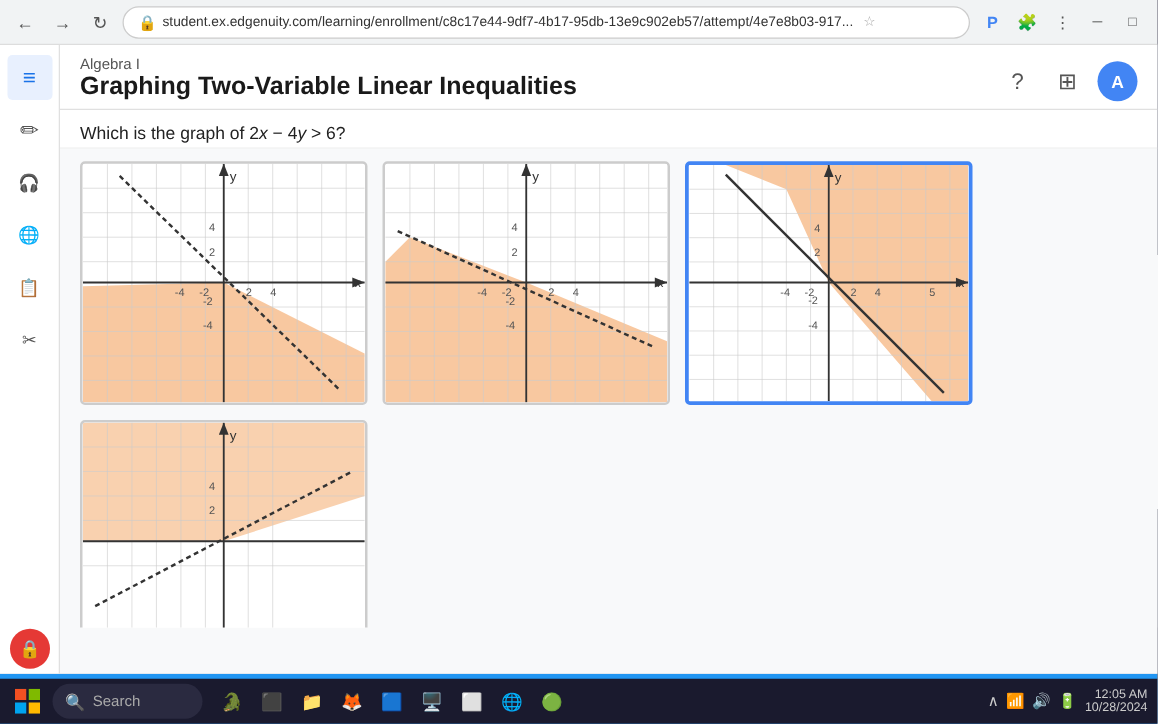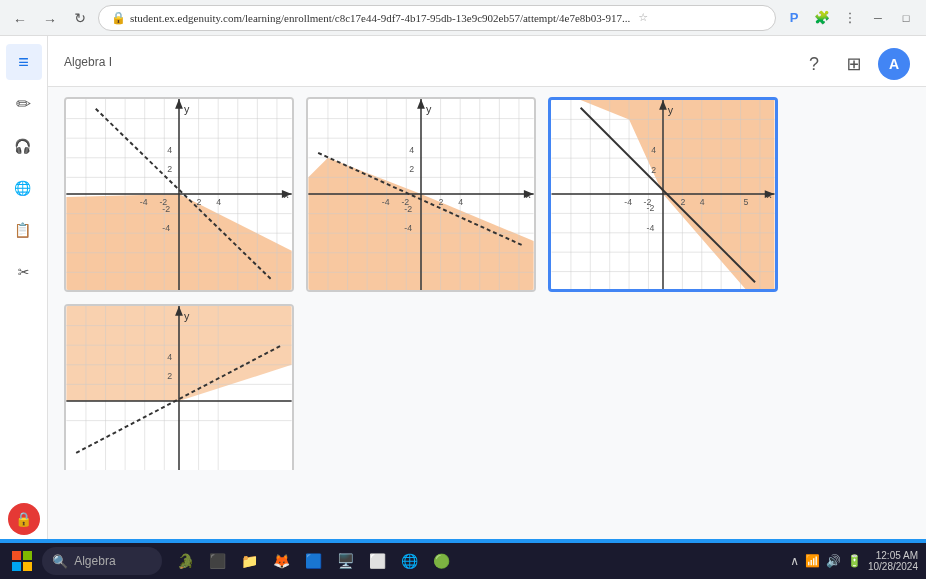--- a/index.html
+++ b/index.html
@@ -44,21 +44,20 @@
       display: flex;
       align-items: center;
       gap: 4px;
     }
     .browser-url-text {
       font-size: 11px;
       color: #333;
       overflow: hidden;
       white-space: nowrap;
       text-overflow: ellipsis;
-      font-family: Liberation Serif, serif;
     }
     .browser-actions {
       display: flex;
       gap: 4px;
       align-items: center;
     }
     .browser-action-btn {
       width: 24px; height: 24px;
       border: none;
       background: transparent;
@@ -104,21 +103,21 @@
       overflow: hidden;
       position: relative;
     }
 
     
     .page-header {
       background: white;
       padding: 8px 16px 6px;
       border-bottom: 1px solid #e0e0e0;
       display: flex;
-      align-items: center;
+      align-items: flex-end;
       justify-content: space-between;
     }
     .header-left .subject {
       font-size: 12px;
       color: #555;
     }
     .header-left .title {
       font-size: 20px;
       font-weight: bold;
       color: #1a1a1a;
@@ -352,28 +351,32 @@
     <div class="sidebar-icon" style="font-size:14px;">🌐</div>
     <div class="sidebar-icon" style="font-size:14px;">📋</div>
     <div class="sidebar-icon" style="font-size:14px;">✂</div>
   </div>
 
   <div class="content">
 
     <div class="page-header">
       <div class="header-left">
         <div class="subject">Algebra I</div>
+        <div class="title">Graphing Two-Variable Linear Inequalities</div>
       </div>
       <div class="header-right">
         <button class="header-icon-btn">?</button>
         <button class="header-icon-btn">⊞</button>
         <div class="avatar-circle">A</div>
       </div>
     </div>
 
+    <div class="question-area">
+      <span>Which is the graph of 2<em>x</em> − 4<em>y</em> &gt; 6?</span>
+    </div>
 
     <div class="graphs-container">
 
       <div class="graph-card">
         <svg class="graph-svg" viewBox="0 0 230 195">
 
           <rect width="230" height="195" fill="white"></rect>
 
           <polygon points="0,195 230,195 230,155 115,97 0,100" fill="#f4a460" opacity="0.6"></polygon>
 
@@ -581,21 +584,21 @@
   <div class="win-start">
     <svg width="20" height="20" viewBox="0 0 20 20">
       <rect x="0" y="0" width="9" height="9" fill="#f25022"></rect>
       <rect x="11" y="0" width="9" height="9" fill="#7fba00"></rect>
       <rect x="0" y="11" width="9" height="9" fill="#00a4ef"></rect>
       <rect x="11" y="11" width="9" height="9" fill="#ffb900"></rect>
     </svg>
   </div>
   <div class="win-search">
     <span style="font-size:13px;">🔍</span>
-    <span>Algebra</span>
+    <span>Search</span>
   </div>
   <div class="win-taskbar-apps">
     <div class="win-app-icon" style="font-size:14px;">🐊</div>
     <div class="win-app-icon" style="color:#5b9bd5; font-size:14px;">⬛</div>
     <div class="win-app-icon" style="font-size:14px;">📁</div>
     <div class="win-app-icon" style="color:#ff6600; font-size:14px;">🦊</div>
     <div class="win-app-icon" style="font-size:14px;">🟦</div>
     <div class="win-app-icon" style="font-size:14px;">🖥️</div>
     <div class="win-app-icon" style="font-size:14px;">⬜</div>
     <div class="win-app-icon" style="font-size:14px; color:#00b4ff;">🌐</div>

